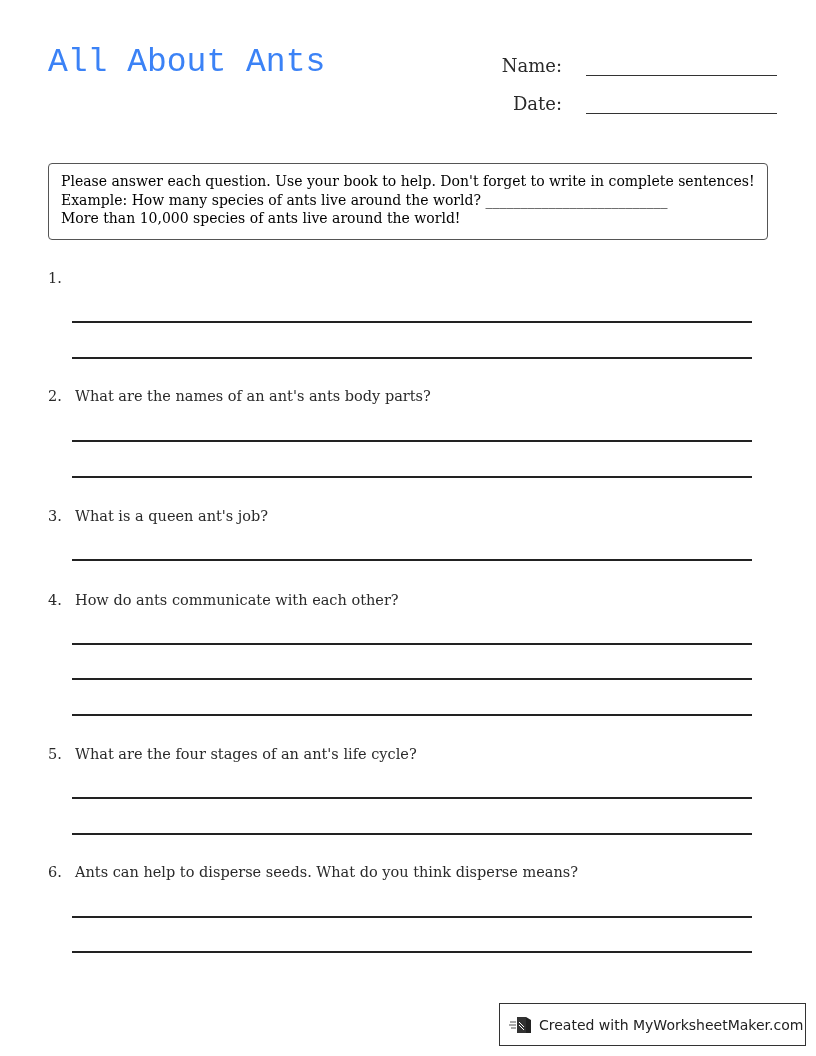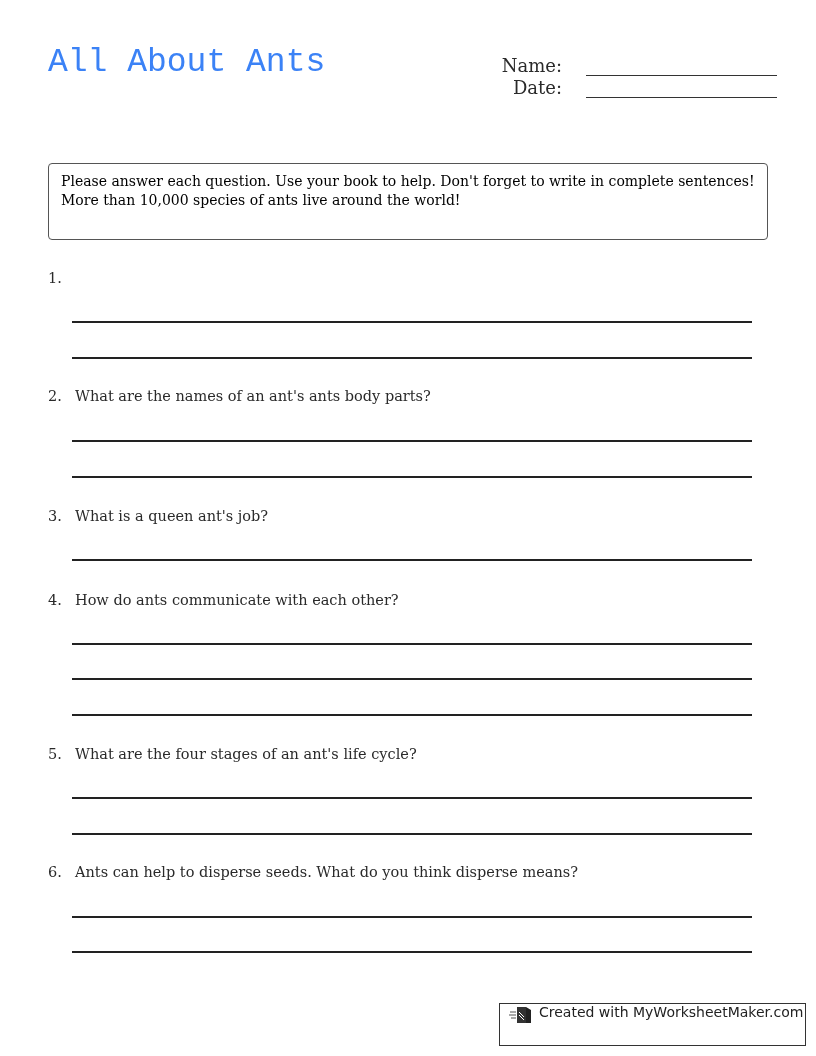--- a/index.html
+++ b/index.html
@@ -16,21 +16,21 @@
       color: #3b82f6;
       font-family: Liberation Mono, monospace;
     }
     .field-row { position: absolute; display: flex; align-items: flex-end; }
     .field-label {
       font-size: 18px; color: #2a2a2a; text-align: right; width: 70px;
       margin-right: 24px; line-height: 20px;
     }
     .field-line { width: 191px; height: 22px; border-bottom: 1.5px solid #333; }
     .name-row { left: 492px; top: 54px; }
-    .date-row { left: 492px; top: 76px; }
+    .date-row { left: 492px; top: 92px; }
 
     .instructions {
       position: absolute; left: 48px; top: 163px; width: 720px; height: 77px;
       border: 1.5px solid #555; border-radius: 4px;
       padding: 8px 12px 0 12px;
       font-size: 14px; line-height: 18.5px; color: #000000;
     }
     .instructions div { white-space: nowrap; }
 
     .question {
@@ -39,21 +39,21 @@
     }
     .q-num { width: 27px; display: inline-block; }
     .answer-line {
       position: absolute; left: 72px; width: 680px; height: 0;
       border-top: 2px solid #222;
     }
 
     .footer-badge {
       position: absolute; left: 499px; top: 1003px; width: 307px; height: 43px;
       border: 1.5px solid #333;
-      display: flex; padding-left: 9px;
+      display: flex; align-items: center; padding-left: 9px;
       font-family: "DejaVu Sans", "Liberation Sans", sans-serif;
       font-size: 14px; color: #222;
     }
     .footer-badge svg { margin-right: 6px; }
   </style>
 </head>
 <body>
 
 <h1 class="title">All About Ants</h1>
 
@@ -61,20 +61,21 @@
   <span class="field-label">Name:</span>
   <div class="field-line"></div>
 </div>
 <div class="field-row date-row">
   <span class="field-label">Date:</span>
   <div class="field-line"></div>
 </div>
 
 <div class="instructions">
   <div>Please answer each question. Use your book to help. Don't forget to write in complete sentences!</div>
+  <div>Example: How many species of ants live around the world? __________________________</div>
   <div>More than 10,000 species of ants live around the world!</div>
 </div>
 
 <div class="question" style="top:270px;">
   <span class="q-num">1.</span>
 </div>
 <div class="answer-line" style="top:321px;"></div>
 <div class="answer-line" style="top:357px;"></div>
 
 <div class="question" style="top:388px;">

